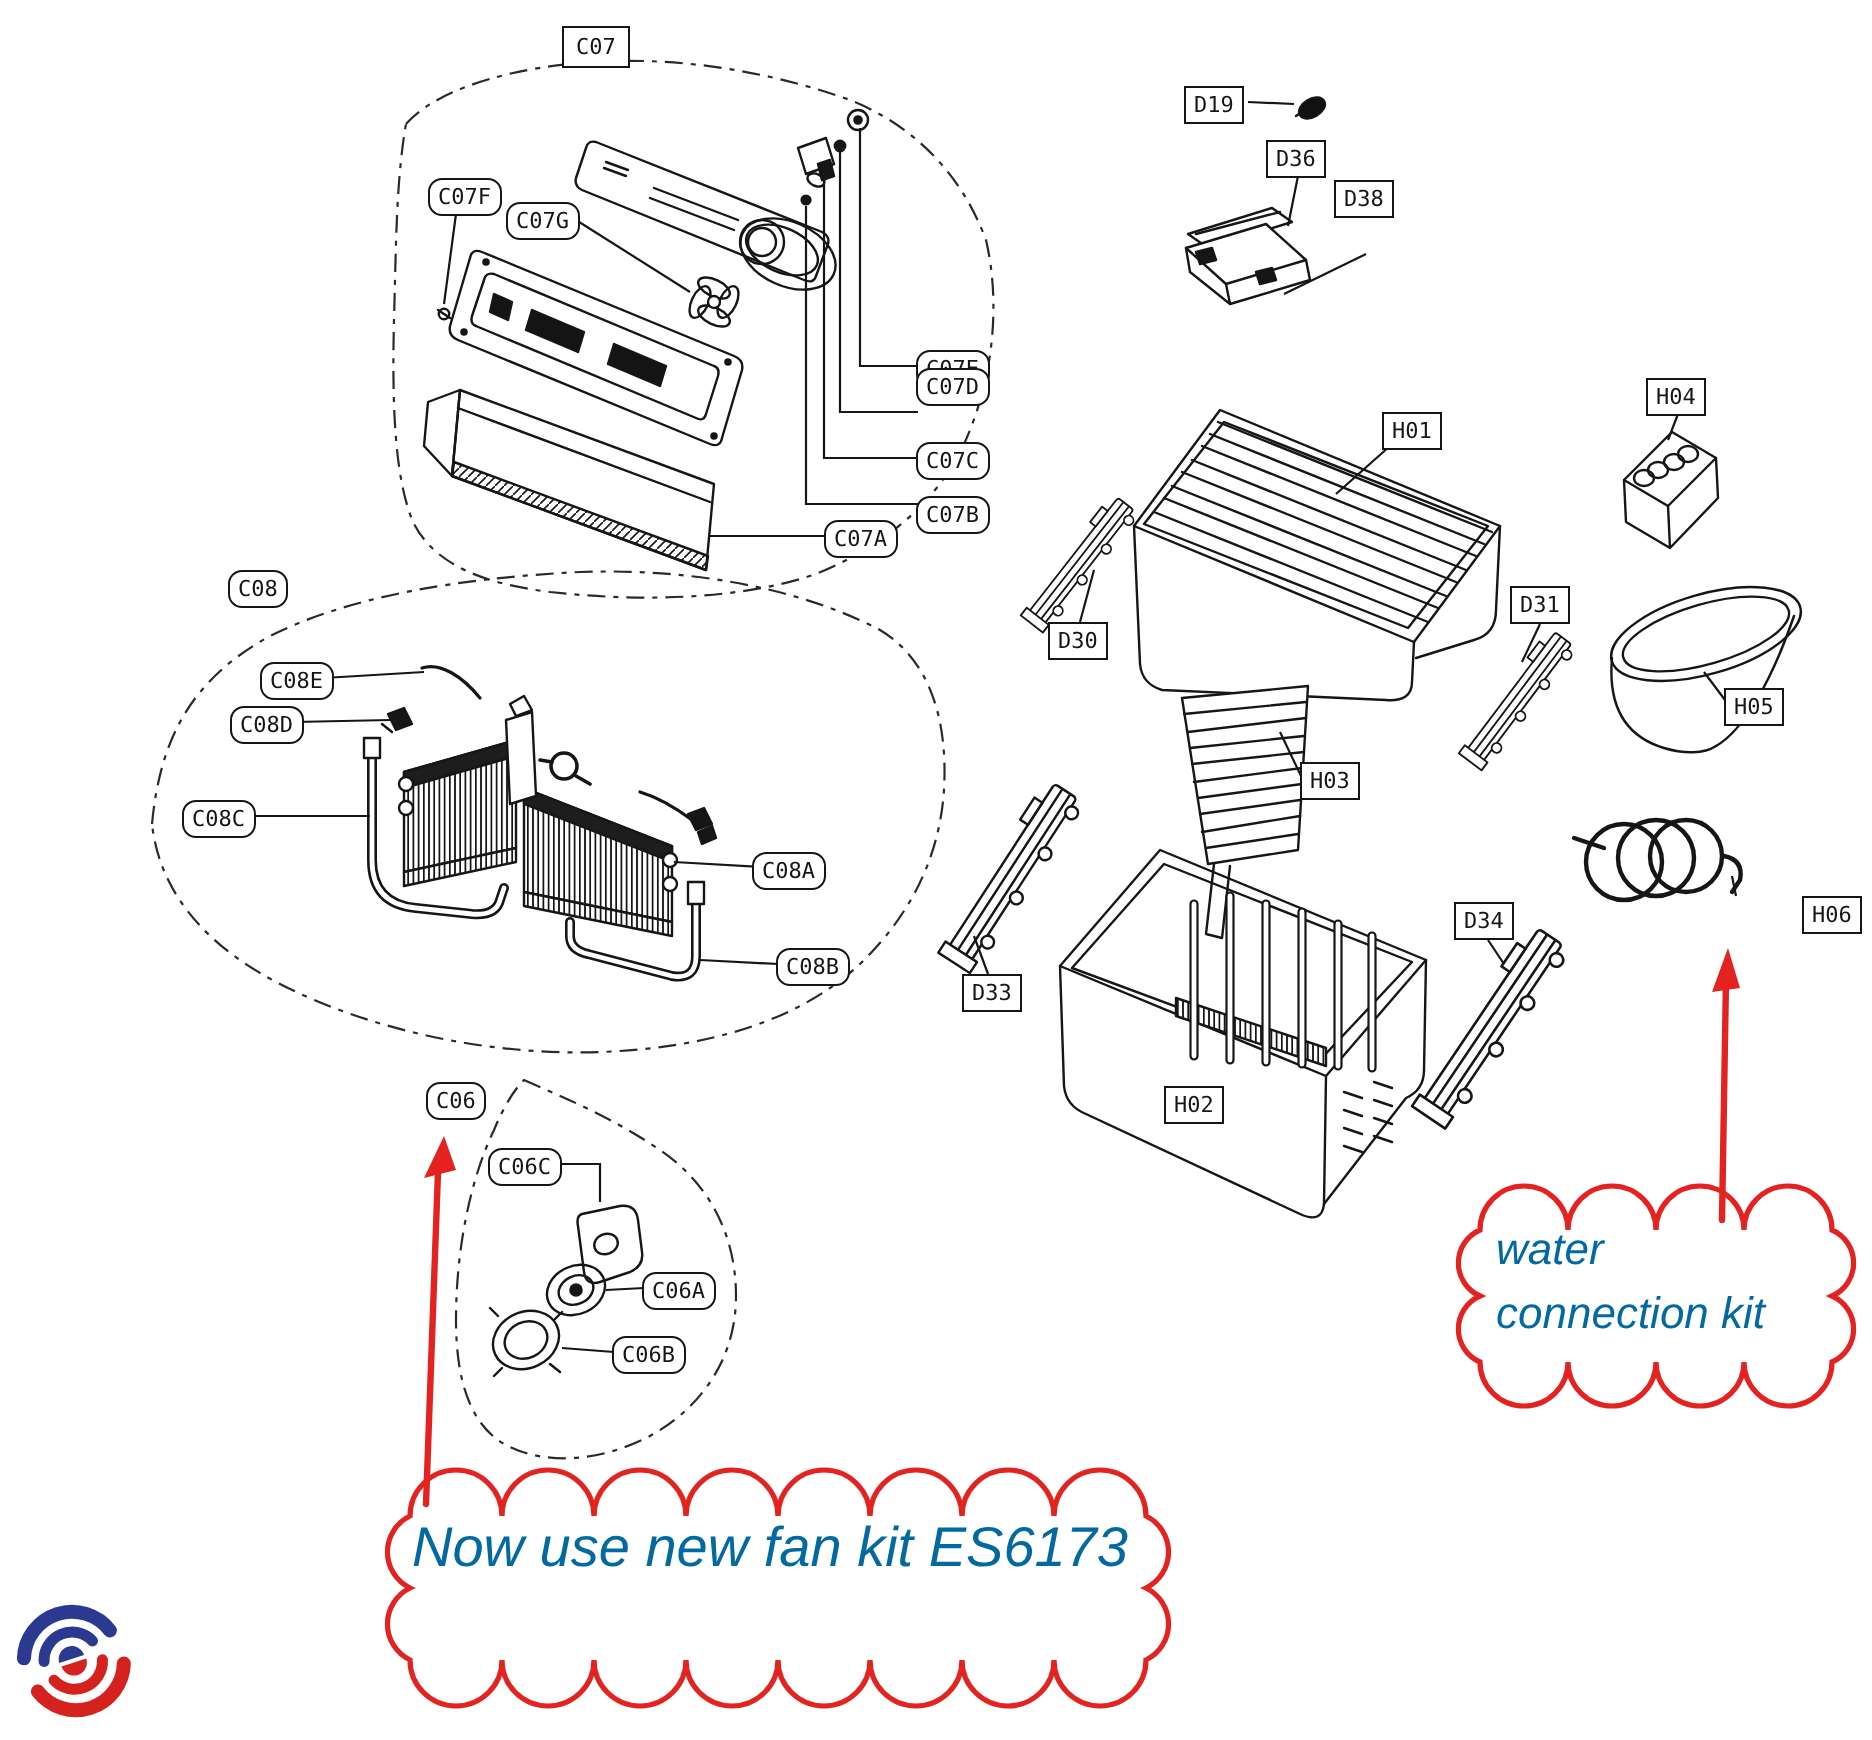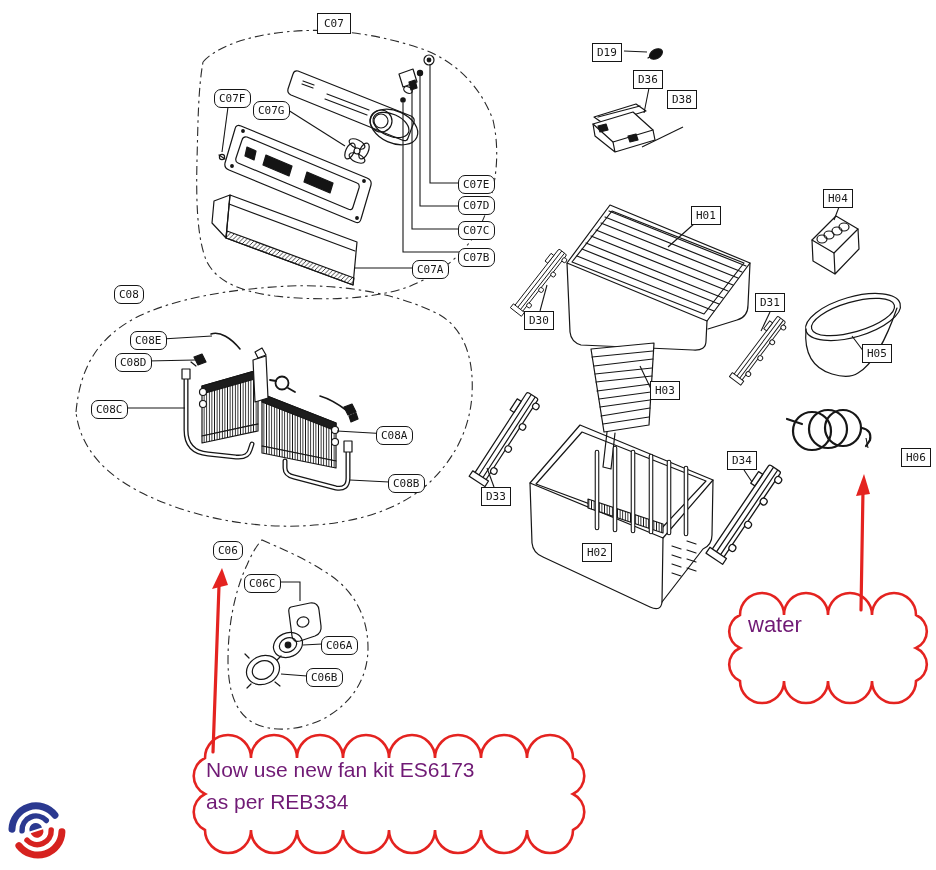--- a/index.html
+++ b/index.html
@@ -3,24 +3,24 @@
 <meta charset="utf-8">
 <style>
   html,body{margin:0;padding:0;background:#ffffff;}
   #stage{position:relative;width:936px;height:870px;background:#fff;overflow:hidden;
          font-family:"Liberation Sans",sans-serif;}
   #art{position:absolute;left:0;top:0;}
   .plabel{position:absolute;border:1.3px solid #161616;background:#fff;color:#161616;
           font:11px "DejaVu Sans Mono",monospace;line-height:13px;padding:2px 4px;
           text-align:center;white-space:nowrap;}
   .round{border-radius:7px;}
-  .rect-major{border-width:1.6px;padding:3px 6px;margin-left:36px;}
-  .cloud-text{position:absolute;color:#701a75;font-family:"Liberation Sans",sans-serif;
-              white-space:nowrap;}
-  .fan-line{font-size:21px;left:206px;}
+  .rect-major{border-width:1.6px;padding:3px 6px;}
+  .cloud-text{position:absolute;color:#0369a1;font-family:"Liberation Sans",sans-serif;
+              white-space:nowrap;font-style:italic;}
+  .fan-line{font-size:28px;left:206px;}
   .water-line{font-size:22px;left:748px;}
 </style>
 </head>
 <body>
 
 <div id="stage">
 
 <svg id="art" width="936" height="870" viewBox="0 0 936 870">
   <defs>
     <pattern id="fins" width="2.6" height="4" patternUnits="userSpaceOnUse">
@@ -276,21 +276,21 @@
     <path d="M14.5,4.6 A14,14 0 0 1 -11.7,6.9" stroke="#d6221f" stroke-width="5.5"></path>
     <path d="M-6.5,-0.5 A6.5,6.5 0 0 1 6.5,-0.5 Z" fill="#2b3990" stroke="none"></path>
     <path d="M7,1.5 A6.5,6.5 0 0 1 -6,1.5 Z" fill="#d6221f" stroke="none"></path>
   </g>
 </svg>
 
 <div class="plabel rect-major" style="left:281px;top:13px">C07</div>
 <div class="plabel round" style="left:214px;top:89px">C07F</div>
 <div class="plabel round" style="left:253px;top:101px">C07G</div>
 <div class="plabel round" style="left:458px;top:175px">C07E</div>
-<div class="plabel round" style="left:458px;top:196px">C07D</div>
+<div class="plabel round" style="left:458px;top:184px">C07D</div>
 <div class="plabel round" style="left:458px;top:221px">C07C</div>
 <div class="plabel round" style="left:458px;top:248px">C07B</div>
 <div class="plabel round" style="left:412px;top:260px">C07A</div>
 <div class="plabel" style="left:592px;top:43px">D19</div>
 <div class="plabel" style="left:633px;top:70px">D36</div>
 <div class="plabel" style="left:667px;top:90px">D38</div>
 <div class="plabel" style="left:691px;top:206px">H01</div>
 <div class="plabel" style="left:823px;top:189px">H04</div>
 <div class="plabel" style="left:524px;top:311px">D30</div>
 <div class="plabel" style="left:755px;top:293px">D31</div>
@@ -305,16 +305,16 @@
 <div class="plabel" style="left:481px;top:487px">D33</div>
 <div class="plabel" style="left:582px;top:543px">H02</div>
 <div class="plabel" style="left:727px;top:451px">D34</div>
 <div class="plabel" style="left:901px;top:448px">H06</div>
 <div class="plabel round" style="left:213px;top:541px">C06</div>
 <div class="plabel round" style="left:244px;top:574px">C06C</div>
 <div class="plabel round" style="left:321px;top:636px">C06A</div>
 <div class="plabel round" style="left:306px;top:668px">C06B</div>
 
 <div class="cloud-text fan-line" style="top:758px">Now use new fan kit ES6173</div>
-<div class="cloud-text fan-line" style="top:790px">as per REB334</div>
 <div class="cloud-text water-line" style="top:612px">water</div>
+<div class="cloud-text water-line" style="top:644px">connection kit</div>
 
 </div>
 
 </body></html>

